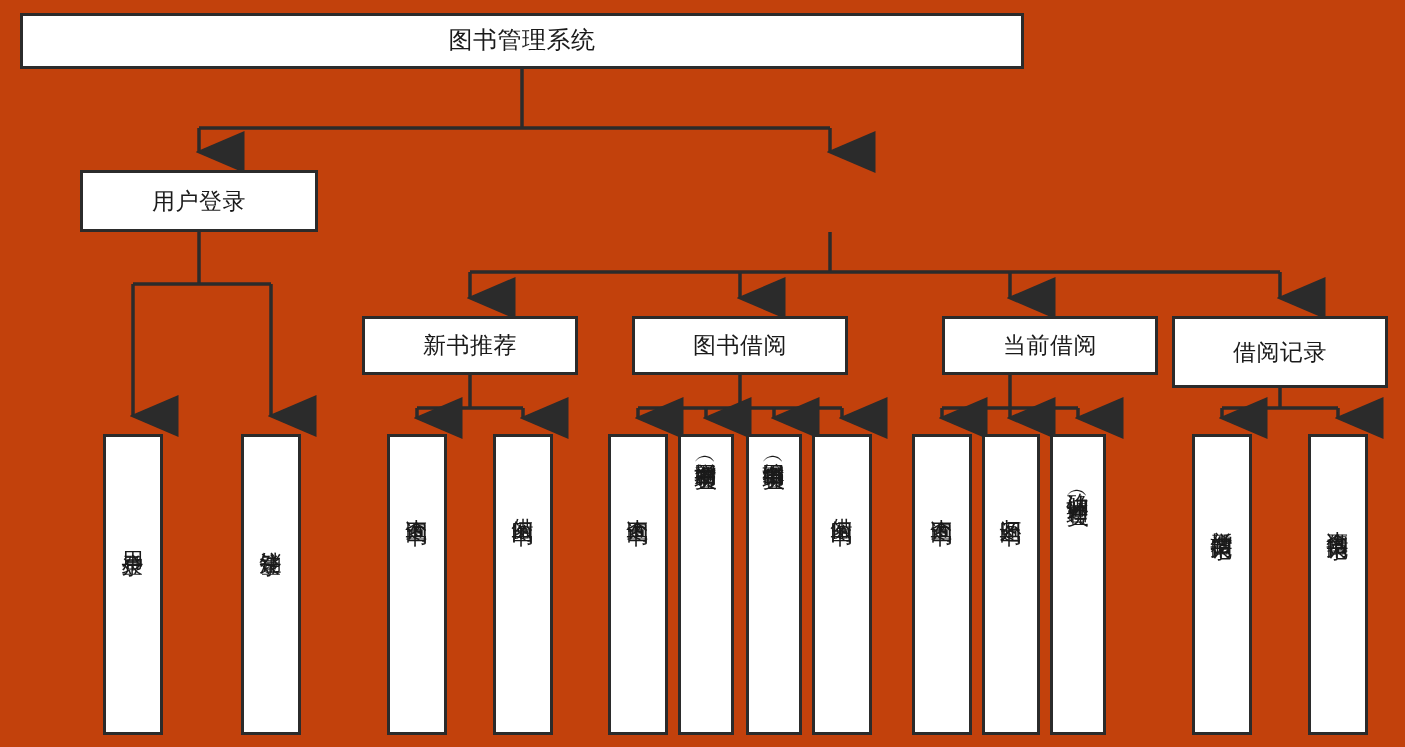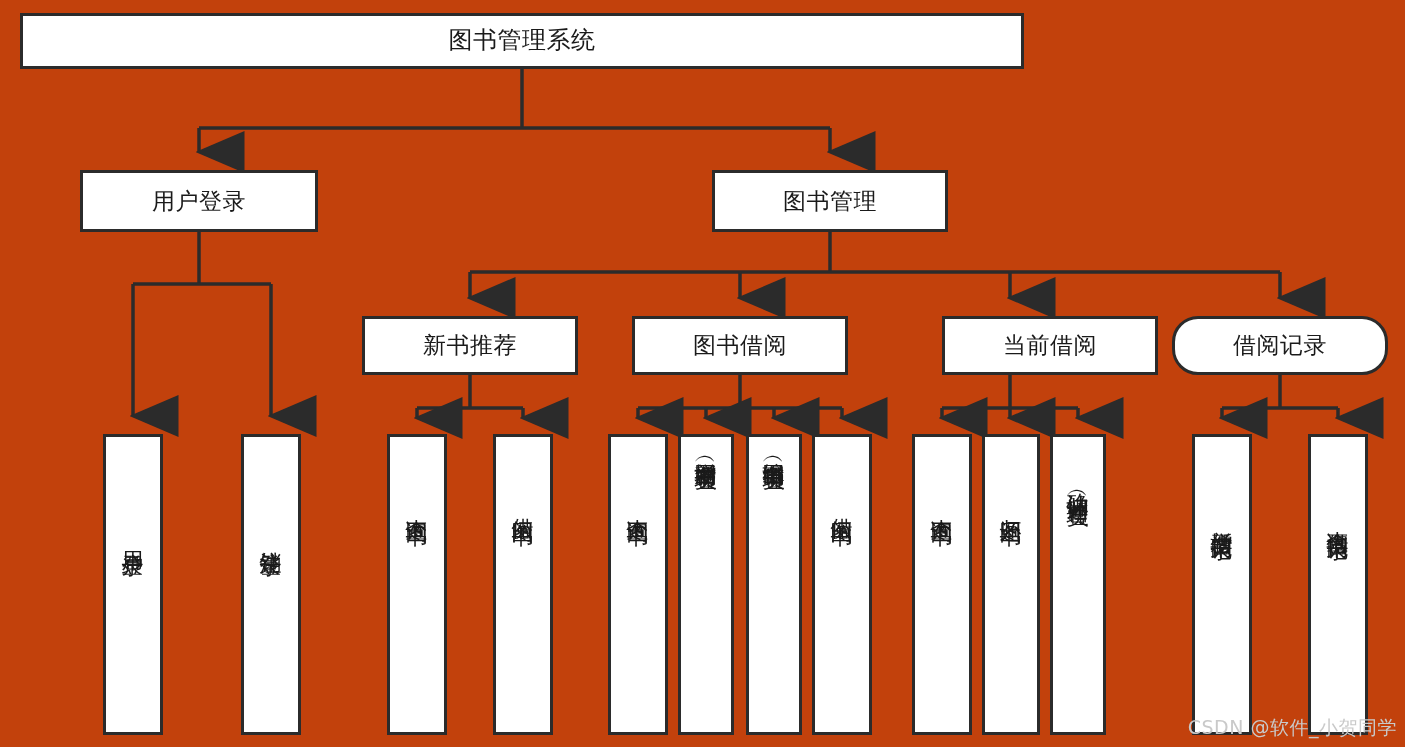--- a/index.html
+++ b/index.html
@@ -134,34 +134,31 @@
     </g>
   </svg>
 
   <div class="node root" style="left:20px; top:13px; width:1004px; height:56px;">
     <span class="label">图书管理系统</span>
   </div>
 
   <div class="node" style="left:80px; top:170px; width:238px; height:62px;">
     <span class="label">用户登录</span>
   </div>
-  <div class="node" style="left:712px; top:170px; width:236px; height:62px;">
-    <span class="label">图书管理</span>
-  </div>
 
   <div class="node" style="left:362px; top:316px; width:216px; height:59px;">
     <span class="label">新书推荐</span>
   </div>
   <div class="node" style="left:632px; top:316px; width:216px; height:59px;">
     <span class="label">图书借阅</span>
   </div>
   <div class="node" style="left:902px; top:316px; width:216px; height:59px;margin-left:40px;">
     <span class="label">当前借阅</span>
   </div>
-  <div class="node" style="left:1172px; top:316px; width:216px; height:59px;border-radius:26px;">
+  <div class="node" style="left:1172px; top:316px; width:216px; height:72px;">
     <span class="label">借阅记录</span>
   </div>
 
   <div class="node leaf low" style="left:103px; top:434px; width:60px; height:301px;">
     <span class="label">用户登录</span>
   </div>
   <div class="node leaf low" style="left:241px; top:434px; width:60px; height:301px;">
     <span class="label">注销登录</span>
   </div>
 
@@ -195,15 +192,14 @@
     <span class="label">确认归还（管理员）</span>
   </div>
 
   <div class="node leaf mid" style="left:1192px; top:434px; width:60px; height:301px;">
     <span class="label">新增借阅记录</span>
   </div>
   <div class="node leaf mid" style="left:1308px; top:434px; width:60px; height:301px;">
     <span class="label">查询借阅记录</span>
   </div>
 
-  <div class="watermark">CSDN @软件_小贺同学</div>
 
 </div>
 
 </body></html>

